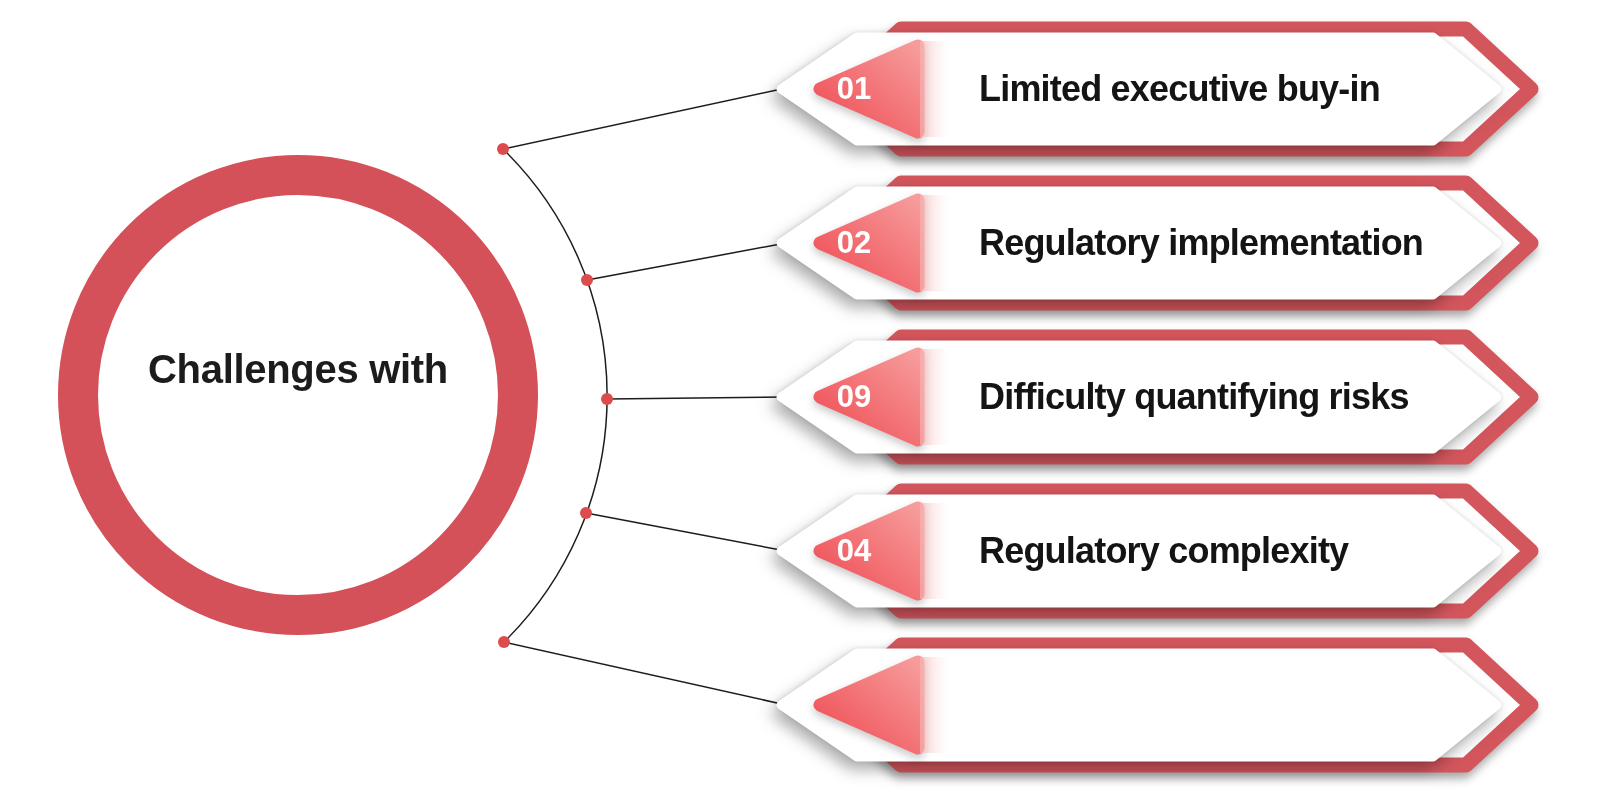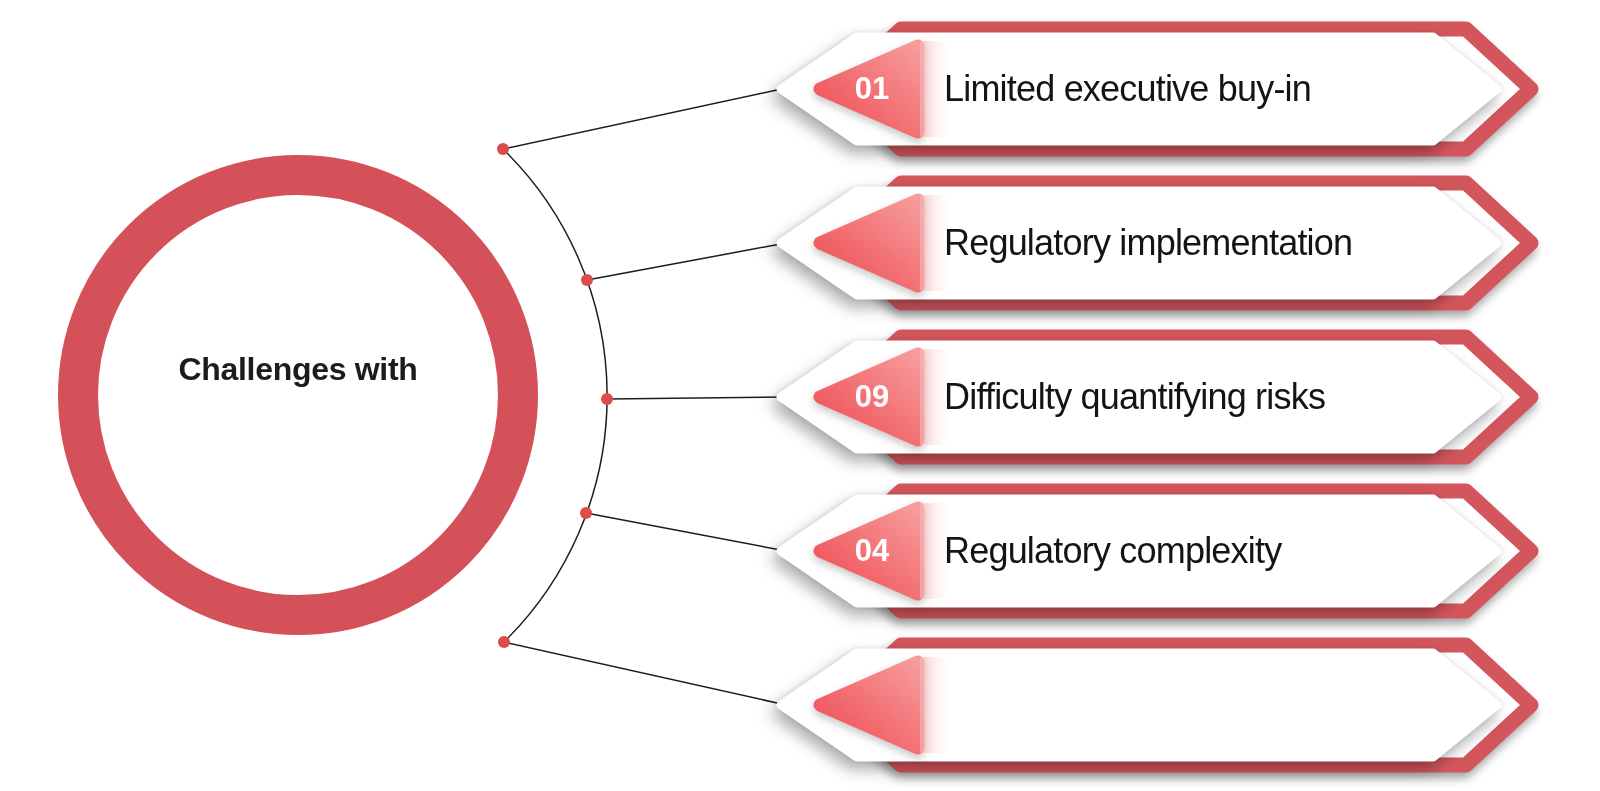--- a/index.html
+++ b/index.html
@@ -11,35 +11,35 @@
     font-family:"Liberation Sans", sans-serif;
   }
   .layer{position:absolute;left:0;top:0;}
   
   .frame{filter:drop-shadow(-2px 6px 5px rgba(0,0,0,0.35));}
   .body{filter:drop-shadow(-5px 8px 8px rgba(0,0,0,0.30)) drop-shadow(0 0 2px rgba(0,0,0,0.12));}
   .badge{filter:drop-shadow(0 4px 4px rgba(0,0,0,0.22));}
   
   .title{
     position:absolute;left:48px;top:343px;width:500px;
-    text-align:center;font-weight:700;font-size:32px;line-height:52px;
+    text-align:center;font-weight:700;font-size:40px;line-height:52px;
     color:#1c1c1c;letter-spacing:-0.3px;
   }
   
   .banner-num{
-    position:absolute;left:822px;width:100px;height:88px;
+    position:absolute;left:804px;width:100px;height:88px;
     top:calc(var(--c) - 44px);
     display:flex;align-items:center;justify-content:center;
     color:#ffffff;font-size:31px;font-weight:700;
   }
   .banner-label{
-    position:absolute;left:944px;width:545px;height:104px;
+    position:absolute;left:979px;width:545px;height:104px;
     top:calc(var(--c) - 52px);
     display:flex;align-items:center;
-    color:#141414;font-size:36px;font-weight:400;letter-spacing:-0.8px;
+    color:#141414;font-size:36px;font-weight:700;letter-spacing:-0.8px;
     white-space:nowrap;
   }
 </style>
 </head>
 <body>
 
 <div class="canvas">
 
   <svg class="layer" width="1600" height="791" viewBox="0 0 1600 791">
     <defs>
@@ -107,20 +107,21 @@
     </g>
   </svg>
 
   <div class="title">
     <div>Challenges with</div>
   </div>
 
   <div class="banner-num" style="--c:89px">01</div>
   <div class="banner-label" style="--c:89px">Limited executive buy-in</div>
 
+  <div class="banner-num" style="--c:243px">02</div>
   <div class="banner-label" style="--c:243px">Regulatory implementation</div>
 
   <div class="banner-num" style="--c:397px">09</div>
   <div class="banner-label" style="--c:397px">Difficulty quantifying risks</div>
 
   <div class="banner-num" style="--c:551px">04</div>
   <div class="banner-label" style="--c:551px">Regulatory complexity</div>
 
 
 </div>

